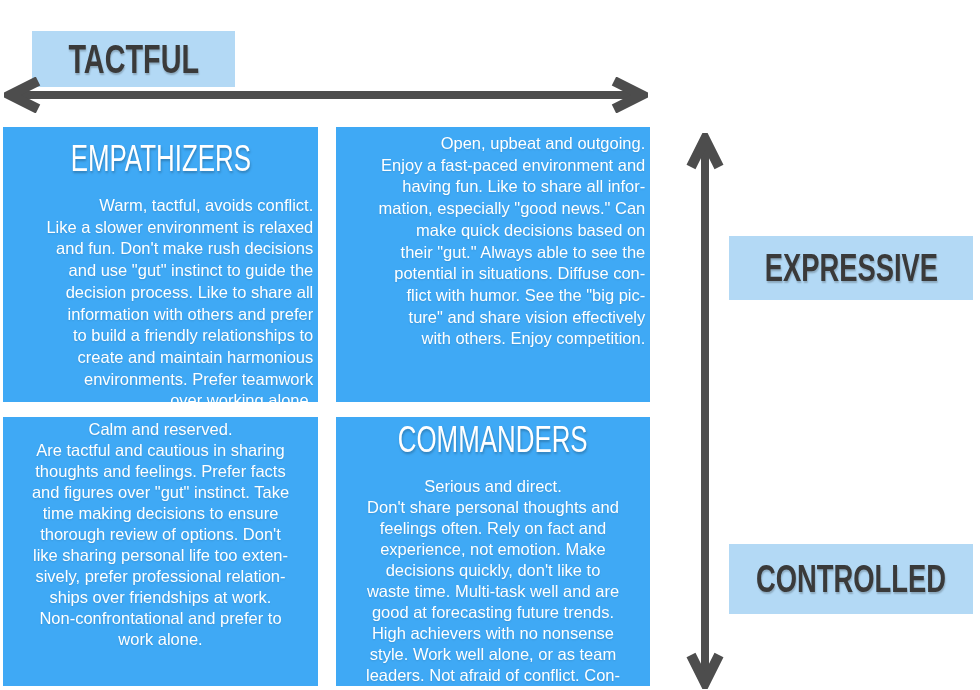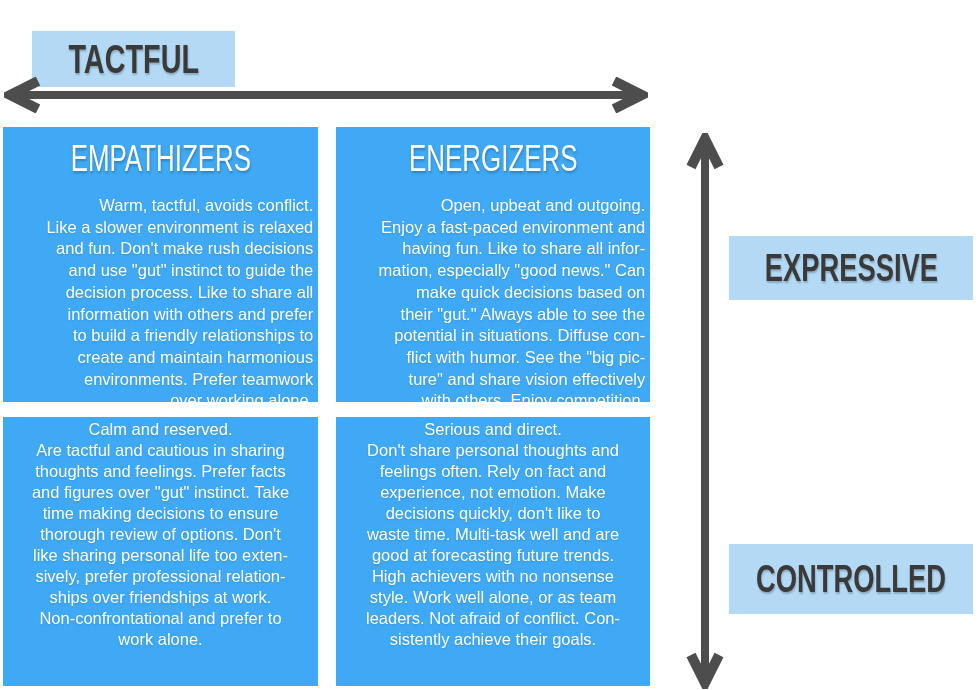--- a/index.html
+++ b/index.html
@@ -116,21 +116,20 @@
 and use "gut" instinct to guide the
 decision process. Like to share all
 information with others and prefer
 to build a friendly relationships to
 create and maintain harmonious
 environments. Prefer teamwork
 over working alone.</p>
   </div>
 
   <div class="quad q-energizers row-top">
-    <h2 class="q-title"><span class="txt">ENERGIZERS</span></h2>
     <p class="q-body">Open, upbeat and outgoing.
 Enjoy a fast-paced environment and
 having fun. Like to share all infor-
 mation, especially "good news." Can
 make quick decisions based on
 their "gut." Always able to see the
 potential in situations. Diffuse con-
 flict with humor. See the "big pic-
 ture" and share vision effectively
 with others. Enjoy competition.</p>
@@ -144,20 +143,21 @@
 time making decisions to ensure
 thorough review of options. Don't
 like sharing personal life too exten-
 sively, prefer professional relation-
 ships over friendships at work.
 Non-confrontational and prefer to
 work alone.</p>
   </div>
 
   <div class="quad q-commanders row-bottom">
+    <h2 class="q-title"><span class="txt">COMMANDERS</span></h2>
     <p class="q-body">Serious and direct.
 Don't share personal thoughts and
 feelings often. Rely on fact and
 experience, not emotion. Make
 decisions quickly, don't like to
 waste time. Multi-task well and are
 good at forecasting future trends.
 High achievers with no nonsense
 style. Work well alone, or as team
 leaders. Not afraid of conflict. Con-

